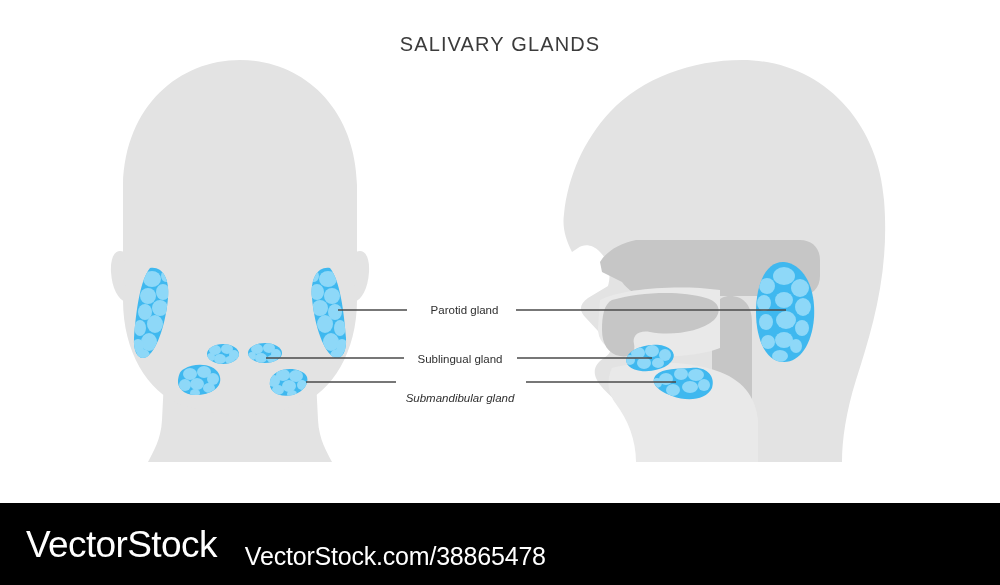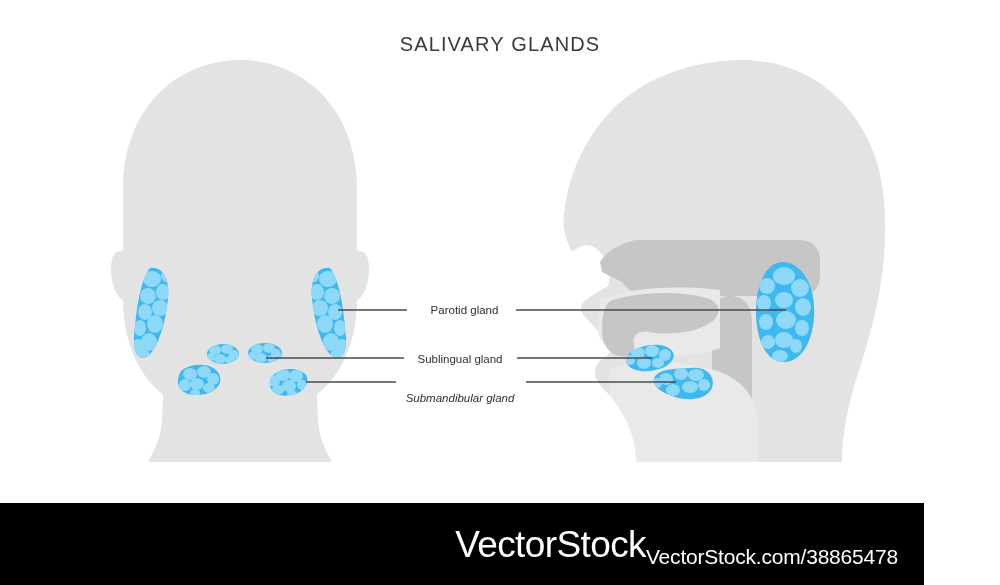--- a/index.html
+++ b/index.html
@@ -52,40 +52,41 @@
   }
   #label-parotid { left: 460px; top: 310px; padding-left: 9px; }
   #label-sublingual { left: 460px; top: 359px; }
   #label-submandibular { left: 460px; top: 398px; font-style: italic; }
 
   
   #watermark-bar {
     position: absolute;
     left: 0;
     top: 503px;
-    width: 924px;
+    width: 1000px;
     height: 82px;
     background: #000000;
     display: flex;
     align-items: center;
-    justify-content: flex-end;
+    justify-content: flex-start;
     box-sizing: border-box;
     padding: 0 26px;
+    gap: 28px;
   }
   #watermark-logo {
     font-family: "Liberation Sans", sans-serif;
     font-size: 37px;
     font-weight: 400;
     color: #ffffff;
     letter-spacing: -0.6px;
     line-height: 1;
   }
   #watermark-url {
     font-family: "Liberation Sans", sans-serif;
-    font-size: 21px;
+    font-size: 25px;
     font-weight: 400;
     color: #ffffff;
     letter-spacing: -0.2px;
     line-height: 1;
     margin-top: 24px;
   }
 </style>
 </head>
 <body>
 

